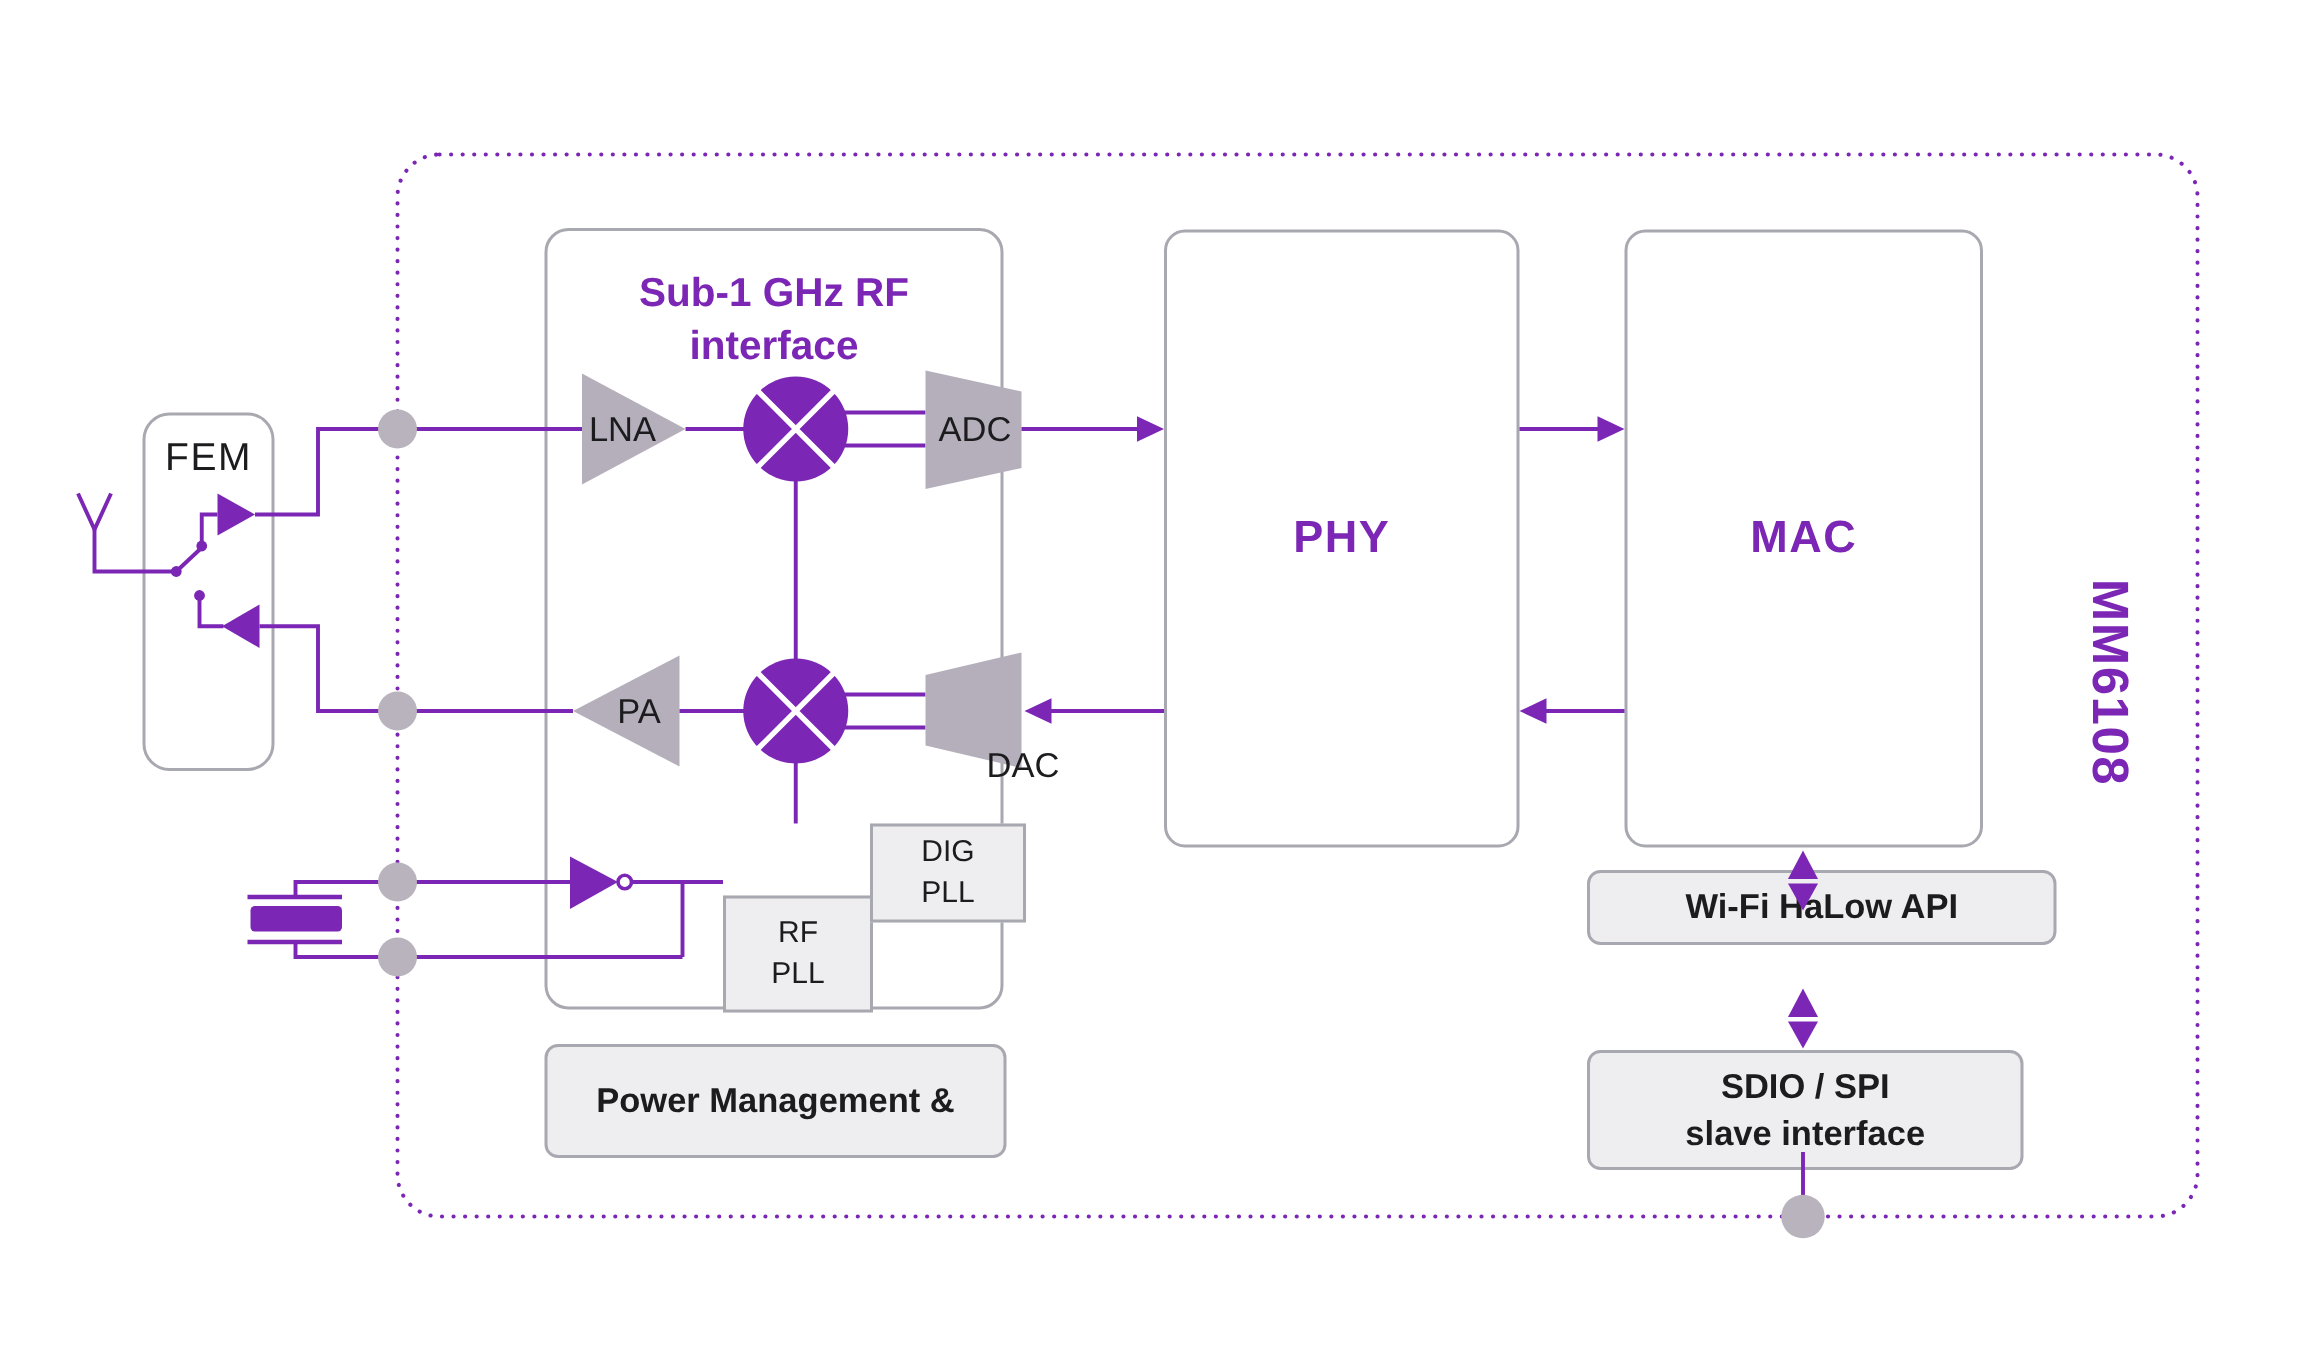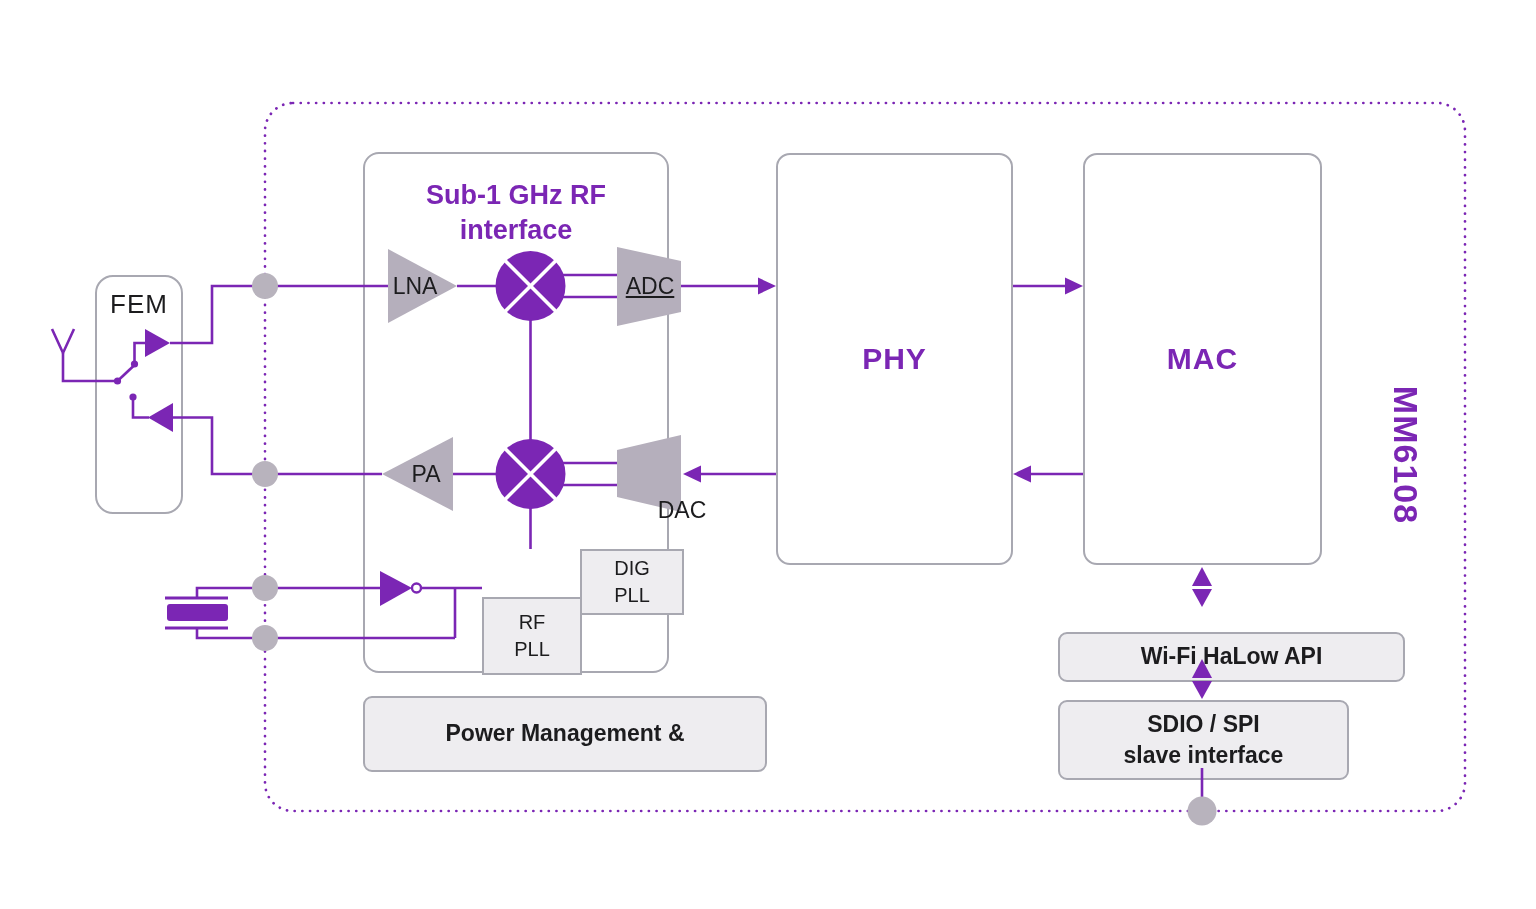--- a/index.html
+++ b/index.html
@@ -94,27 +94,27 @@
       </div>
     </div>
 
     <div class="abs box filled square" style="left:580px;top:549px;width:104px;height:66px;">
       <div class="pll-text">
         <span class="line">DIG</span>
         <span class="line">PLL</span>
       </div>
     </div>
 
-    <div class="abs box filled" style="left:363px;top:696px;width:404px;height:76px;">
+    <div class="abs box filled" style="left:363px;top:696px;width:308px;height:76px;">
       <div class="bold-black">
         <span class="line">Power Management &amp;</span>
       </div>
     </div>
 
-    <div class="abs box filled" style="left:1058px;top:632px;width:347px;height:50px;">
+    <div class="abs box filled" style="left:1058px;top:580px;width:313px;height:50px;">
       <div class="bold-black">Wi-Fi HaLow API</div>
     </div>
 
     <div class="abs box filled" style="left:1058px;top:700px;width:291px;height:80px;">
       <div class="bold-black">
         <span class="line">SDIO / SPI</span>
         <span class="line">slave interface</span>
       </div>
     </div>
 
@@ -189,21 +189,21 @@
     <circle class="gdot" cx="265" cy="638" r="13"></circle>
     <circle class="gdot" cx="1202" cy="811" r="14.5"></circle>
 
   </svg>
   </div>
 
   <div class="stage layer-labels">
 
     <div class="abs shape-label" style="left:389px;top:273px;width:52px;">LNA</div>
 
-    <div class="abs shape-label" style="left:620px;top:273px;width:60px;text-decoration:underline;">ADC</div>
+    <div class="abs shape-label" style="left:620px;top:273px;width:60px;">ADC</div>
 
     <div class="abs shape-label" style="left:400px;top:461px;width:52px;">PA</div>
 
     <div class="abs shape-label" style="left:652px;top:461px;width:60px;margin-top:36px;">DAC</div>
 
     <div class="abs chip-name" style="left:1325px;top:435px;width:160px;height:40px;">MM6108</div>
 
   </div>
 
 </div>

